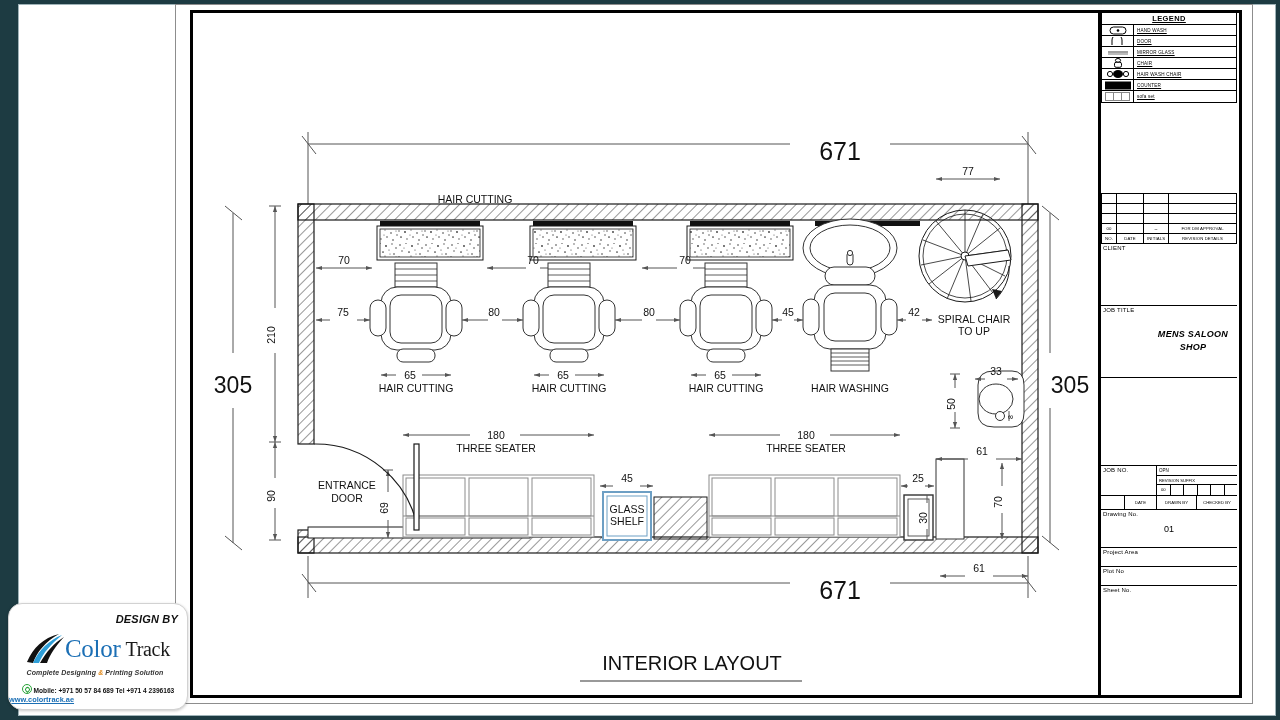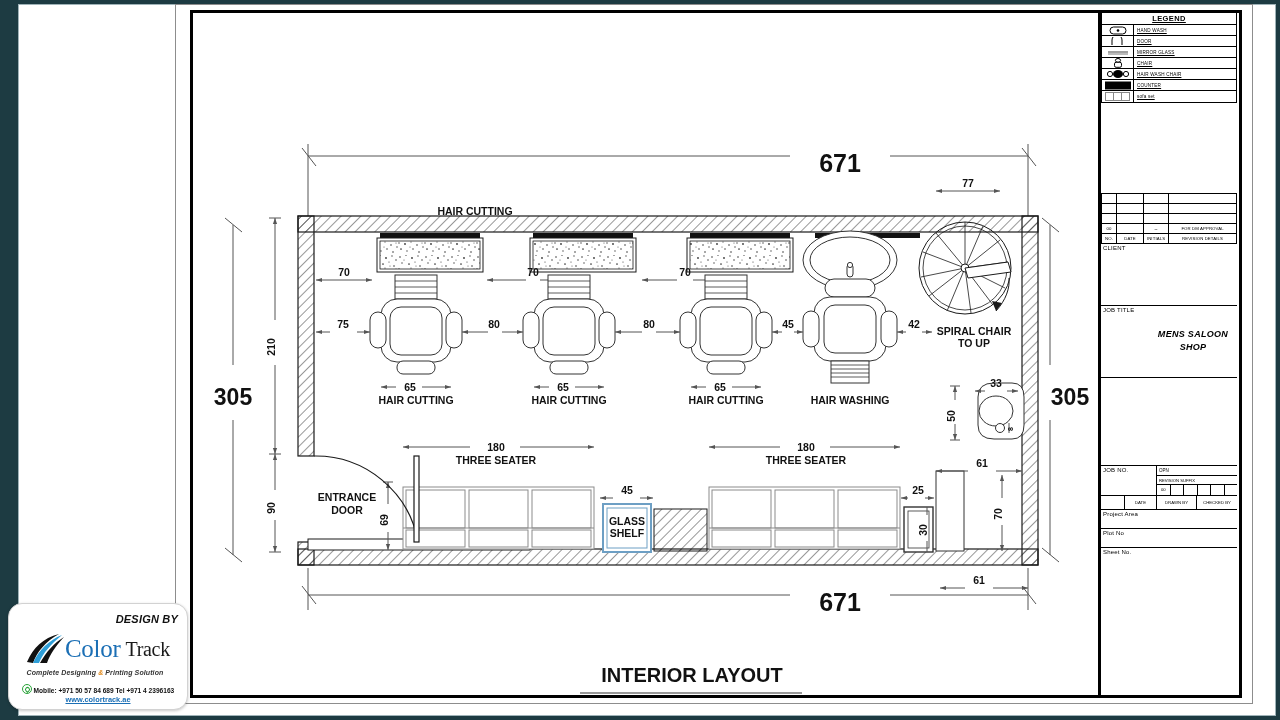--- a/index.html
+++ b/index.html
@@ -27,21 +27,21 @@
     position:absolute;left:190px;top:10px;width:1052px;height:688px;
     border:3px solid #000;box-sizing:border-box;background:#fff;
   }
   .tb-divider{
     position:absolute;left:1098px;top:10px;width:0;height:688px;
     border-left:3px solid #000;
   }
 
   
   svg{display:block;}
-  .plan{position:absolute;left:190px;top:20px;font-weight:bold;}
+  .plan{position:absolute;left:190px;top:8px;}
 
   
   .tblock{position:absolute;left:1101px;top:13px;width:136px;height:682px;
           font-family:"Liberation Sans", sans-serif;color:#000;}
   .legend-hdr{height:12px;font-size:7.5px;font-weight:bold;text-align:center;
               line-height:12px;letter-spacing:.4px;box-sizing:border-box;
               border-bottom:1px solid #000;}
   .legend-row{display:flex;height:11px;box-sizing:border-box;border-bottom:1px solid #000;}
   .legend-ico{width:32px;box-sizing:border-box;border-right:1px solid #000;
               display:flex;align-items:center;justify-content:center;}
@@ -94,21 +94,21 @@
   .ct-row{position:absolute;left:14px;top:28px;display:flex;align-items:center;}
   .ct-color{font-family:"Liberation Serif",serif;font-size:25px;color:#1b6fb5;
             letter-spacing:-.3px;}
   .ct-track{font-family:"Liberation Serif",serif;font-size:20px;color:#1a1a1a;
             margin-left:5px;letter-spacing:-.3px;}
   .tagline{position:absolute;left:0;right:6px;top:65px;text-align:center;
            font-size:7px;font-style:italic;font-weight:bold;color:#333;letter-spacing:.1px;}
   .tagline .amp{color:#e08a1e;}
   .contact{position:absolute;left:0;right:0;top:80px;text-align:center;
            font-size:6.6px;font-weight:bold;color:#111;}
-  .web{position:absolute;left:0;right:0;top:91px;text-align:center;
+  .web{position:absolute;left:0;right:0;top:91px;text-align:left;
        font-size:7.4px;font-weight:bold;color:#1b6fb5;text-decoration:underline;}
   .wa{display:inline-block;width:8px;height:8px;border:1px solid #2aa33a;border-radius:50%;
       vertical-align:-1px;position:relative;}
   .wa:after{content:"";position:absolute;left:2px;top:1.6px;width:3px;height:3px;
             border:1px solid #2aa33a;border-radius:50% 50% 50% 0;transform:rotate(-45deg);}
   .cursor{position:absolute;left:100px;top:655px;width:0;height:0;}
 </style>
 </head>
 <body>
 
@@ -663,20 +663,24 @@
       </div>
     </div>
 
     <div class="dbrow">
       <div style="width:24px"></div>
       <div style="width:32px">DATE</div>
       <div style="width:40px">DRAWN BY</div>
       <div style="flex:1">CHECKED BY</div>
     </div>
 
+    <div class="dwgno">
+      <div class="cap">Drawing No.</div>
+      <div class="num">01</div>
+    </div>
 
     <div class="smallrow">
       <div class="cap">Project Area</div>
     </div>
     <div class="smallrow">
       <div class="cap">Plot No</div>
     </div>
     <div class="smallrow" style="border-bottom:none">
       <div class="cap">Sheet No.</div>
     </div>

